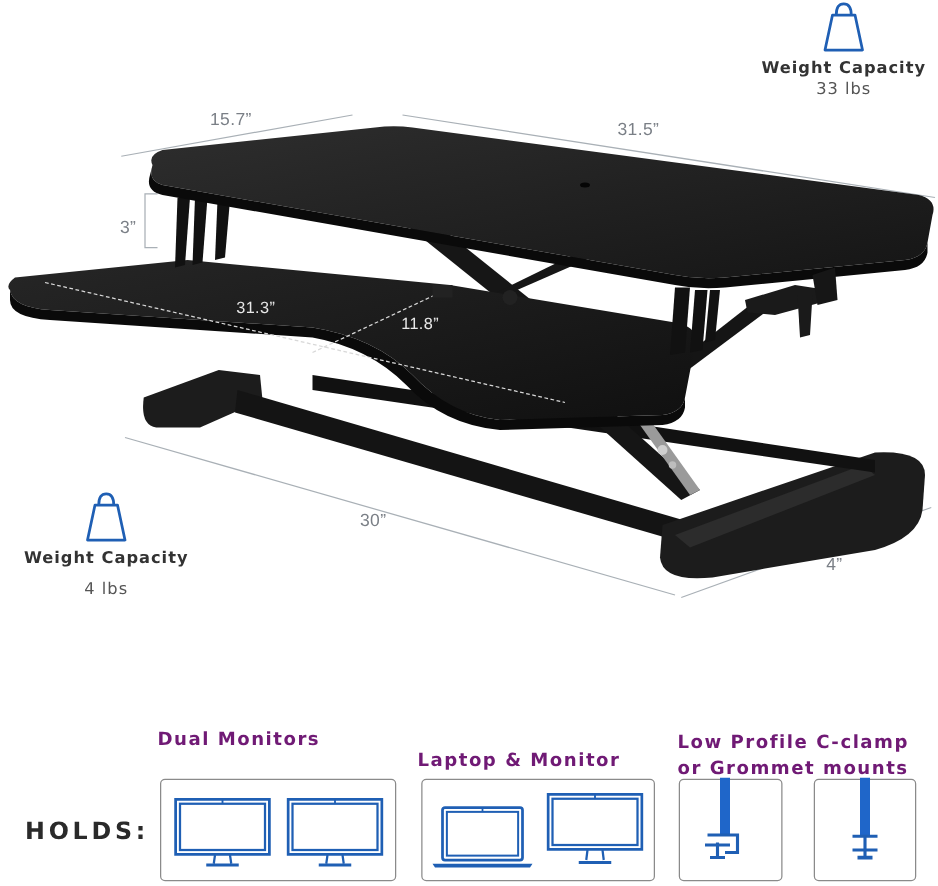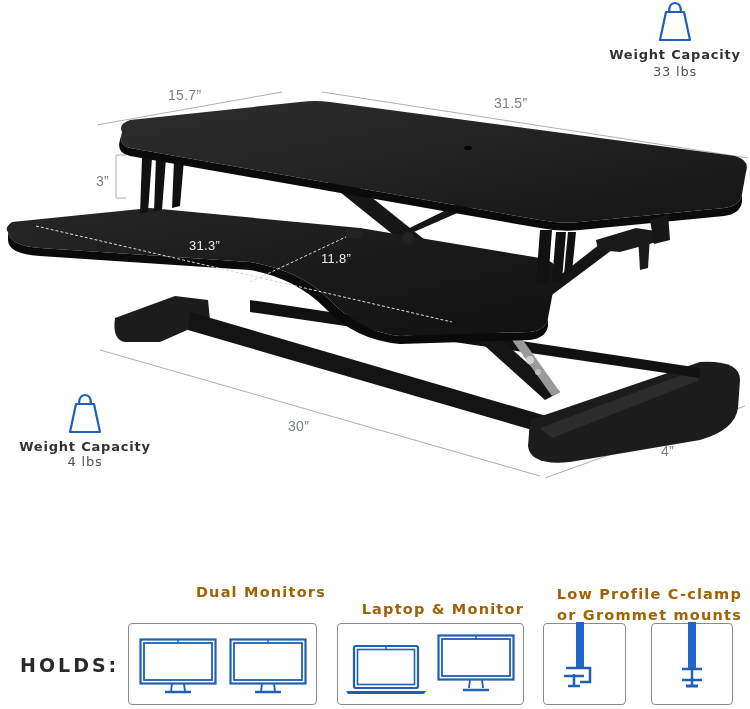--- a/index.html
+++ b/index.html
@@ -6,21 +6,21 @@
     body { width: 750px; height: 709px; position: relative; overflow: hidden;
            font-family: "DejaVu Sans", "Liberation Sans", sans-serif; color: #222; }
     .abs { position: absolute; }
     .dim-label { font-family: "Liberation Sans", sans-serif; font-size: 14px; color: #7a7f86; letter-spacing: 0.3px; }
     .dim-label-white { font-family: "Liberation Sans", sans-serif; font-size: 13px; color: #e8e8e8; letter-spacing: 0.3px; }
     .cap-title { font-size: 13px; font-weight: bold; letter-spacing: 1.3px; color: #222; text-align: center; white-space: nowrap; }
     .cap-sub { font-size: 13px; font-weight: bold; letter-spacing: 0.8px; color: #333; text-align: center; white-space: nowrap; }
     .cap-val { font-size: 13px; color: #555; text-align: center; letter-spacing: 0.8px; white-space: nowrap; }
     .holds { font-size: 19px; font-weight: bold; letter-spacing: 3px; color: #2a2a2a; }
     .box { border: 1.5px solid #8a8a8a; border-radius: 4px; background: #fff; box-sizing: border-box; }
-    .box-title { font-size: 14.5px; font-weight: bold; letter-spacing: 1.2px; color: #a16207; text-align: right; white-space: nowrap; line-height: 21px; }
+    .box-title { font-size: 14.5px; font-weight: bold; letter-spacing: 1.2px; color: #701a75; text-align: left; white-space: nowrap; line-height: 21px; }
     svg { display: block; }
   </style>
 </head>
 <body>
 
 <svg class="abs" style="left:0;top:0" width="750" height="560" viewBox="0 0 750 560">
   <defs>
     <linearGradient id="topGrad" x1="0" y1="0" x2="1" y2="1">
       <stop offset="0" stop-color="#2e2e2e"></stop>
       <stop offset="1" stop-color="#151515"></stop>
@@ -83,39 +83,39 @@
     <path d="M638,236 L650,236 L648,268 L640,270 Z" fill="#1a1a1a"></path>
     <path d="M650,220 L668,214 L670,240 L654,244 Z" fill="#161616"></path>
   </g>
 </svg>
 
 <div class="abs dim-label" style="left:168px;top:87px;">15.7”</div>
 <div class="abs dim-label" style="left:494px;top:95px;">31.5”</div>
 <div class="abs dim-label" style="left:96px;top:173px;">3”</div>
 <div class="abs dim-label-white" style="left:189px;top:238px;">31.3”</div>
 <div class="abs dim-label-white" style="left:321px;top:251px;">11.8”</div>
-<div class="abs dim-label" style="left:288px;top:418px;">30”</div>
+<div class="abs dim-label" style="left:288px;top:408px;">30”</div>
 <div class="abs dim-label" style="left:661px;top:443px;">4”</div>
 
 <div class="abs" style="left:600px;top:0;width:150px;">
   <svg style="margin:0 auto" width="36" height="44" viewBox="0 0 36 44">
     <path d="M12,12 Q12,3 18,3 Q24,3 24,12" fill="none" stroke="#1f5fb4" stroke-width="2.2"></path>
     <path d="M9,12 L27,12 L33,40 L3,40 Z" fill="none" stroke="#1f5fb4" stroke-width="2.2" stroke-linejoin="round"></path>
   </svg>
   <div class="cap-sub" style="margin-top:3px;">Weight Capacity</div>
   <div class="cap-val" style="margin-top:2px;">33 lbs</div>
 </div>
 
 <div class="abs" style="left:10px;top:392px;width:150px;">
   <svg style="margin:0 auto" width="36" height="44" viewBox="0 0 36 44">
     <path d="M12,12 Q12,3 18,3 Q24,3 24,12" fill="none" stroke="#1f5fb4" stroke-width="2.2"></path>
     <path d="M9,12 L27,12 L33,40 L3,40 Z" fill="none" stroke="#1f5fb4" stroke-width="2.2" stroke-linejoin="round"></path>
   </svg>
   <div class="cap-sub" style="margin-top:3px;">Weight Capacity</div>
-  <div class="cap-val" style="margin-top:0;">4 lbs</div>
+  <div class="cap-val" style="margin-top:10px;">4 lbs</div>
 </div>
 
 <div class="abs holds" style="left:20px;top:654px;text-align:center;">HOLDS:</div>
 
 <div class="abs box-title" style="left:126px;top:582px;width:200px;">
   <div>Dual Monitors</div>
 </div>
 <div class="abs box" style="left:128px;top:623px;width:189px;height:82px;">
   <svg class="abs" style="left:10px;top:14px" width="78" height="58" viewBox="0 0 78 58">
     <rect x="1.5" y="1.5" width="75" height="44" fill="none" stroke="#1f5fb4" stroke-width="2.2"></rect>

